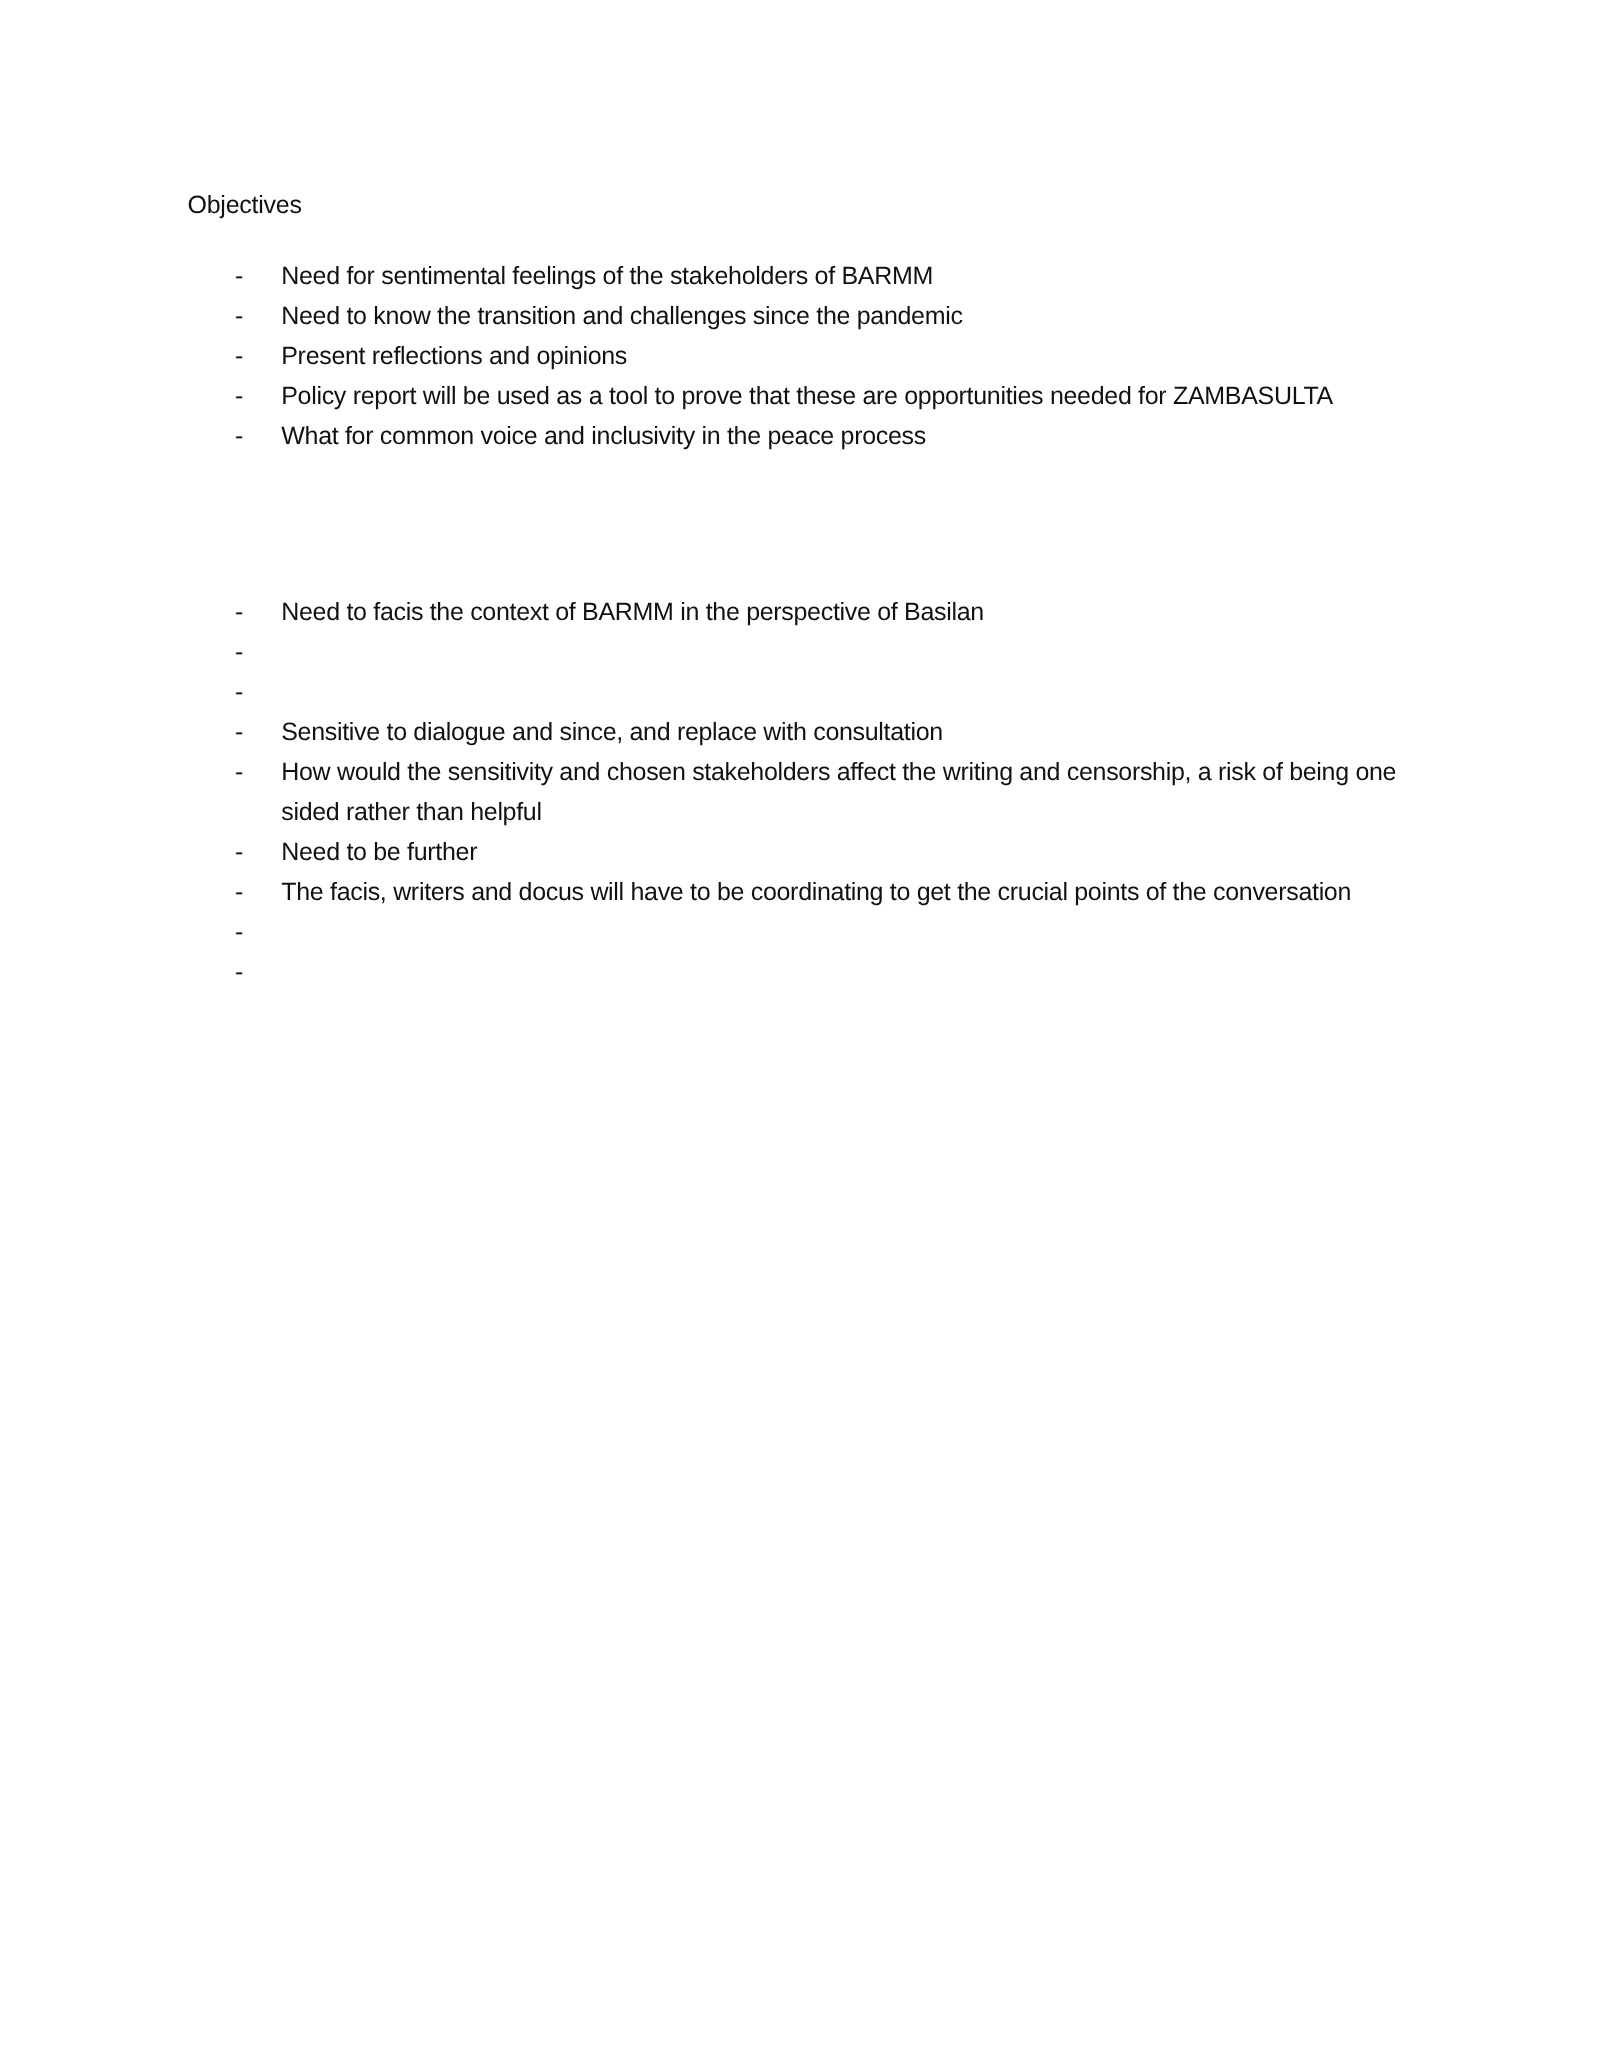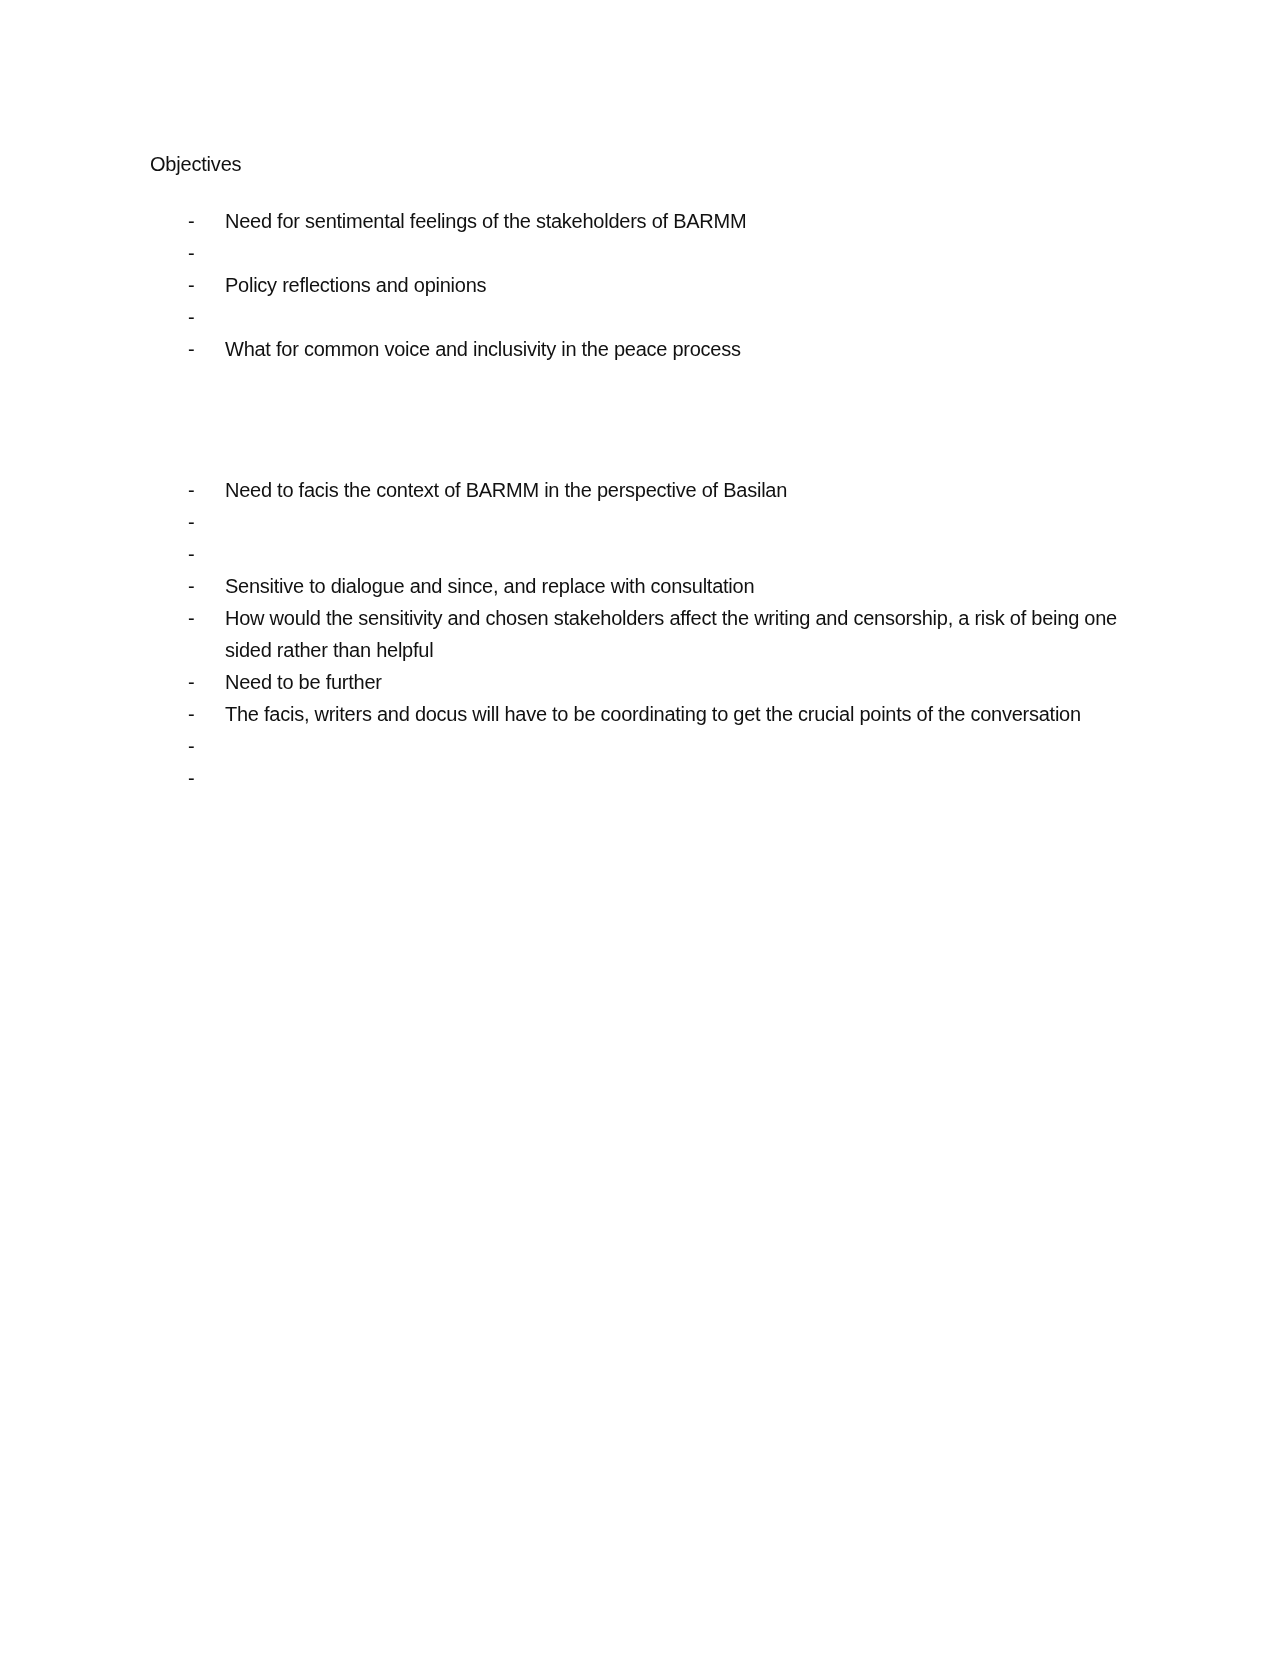--- a/index.html
+++ b/index.html
@@ -57,23 +57,23 @@
     }
   </style>
 </head>
 <body>
 
 <div class="page">
   <div class="heading">Objectives</div>
 
   <ul class="list first">
     <li class="item"><span class="dash">-</span><span>Need for sentimental feelings of the stakeholders of BARMM</span></li>
-    <li class="item"><span class="dash">-</span></li>
-    <li class="item"><span class="dash">-</span><span>Policy reflections and opinions</span></li>
-    <li class="item"><span class="dash">-</span></li>
+    <li class="item"><span class="dash">-</span><span>Need to know the transition and challenges since the pandemic</span></li>
+    <li class="item"><span class="dash">-</span><span>Present reflections and opinions</span></li>
+    <li class="item"><span class="dash">-</span><span>Policy report will be used as a tool to prove that these are opportunities needed for ZAMBASULTA</span></li>
     <li class="item"><span class="dash">-</span><span>What for common voice and inclusivity in the peace process</span></li>
   </ul>
 
   <ul class="list second">
     <li class="item"><span class="dash">-</span><span>Need to facis the context of BARMM in the perspective of Basilan</span></li>
     <li class="item"><span class="dash">-</span></li>
     <li class="item"><span class="dash">-</span></li>
     <li class="item"><span class="dash">-</span><span>Sensitive to dialogue and since, and replace with consultation</span></li>
     <li class="item"><span class="dash">-</span><span>How would the sensitivity and chosen stakeholders affect the writing and censorship, a risk of being one sided rather than helpful</span></li>
     <li class="item"><span class="dash">-</span><span>Need to be further</span></li>

